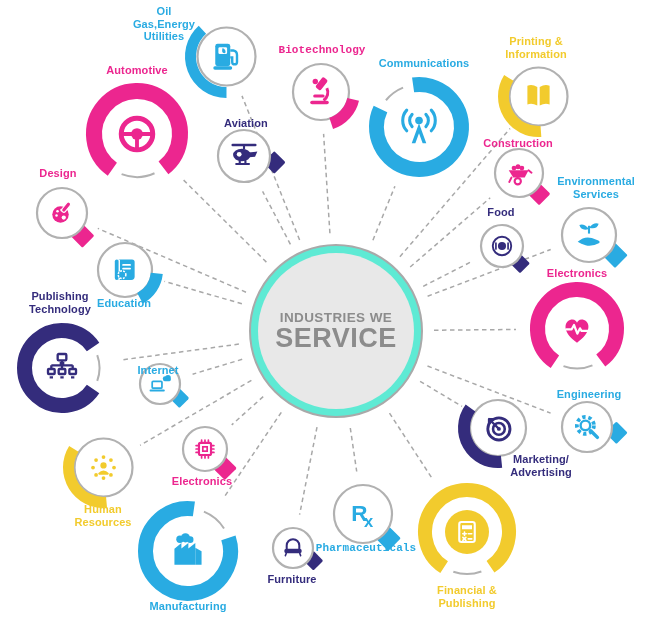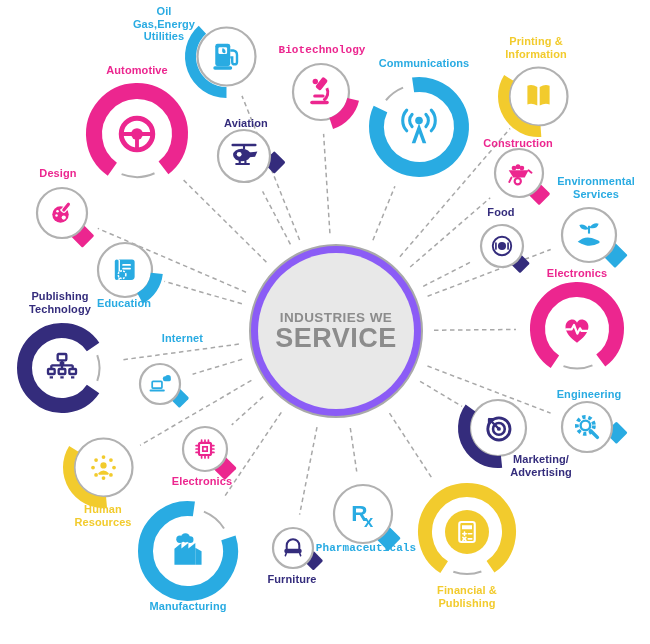--- a/index.html
+++ b/index.html
@@ -6,21 +6,21 @@
   .canvas{position:relative;width:650px;height:644px;background:#fff;overflow:hidden;
           font-family:"Liberation Sans", sans-serif;}
   #dash-layer{position:absolute;left:0;top:0;z-index:0;}
   #nodes{position:absolute;left:0;top:0;width:0;height:0;z-index:2;}
   .node{position:absolute;left:0;top:0;width:0;height:0;}
   .badge{position:absolute;pointer-events:none;}
   .label{position:absolute;text-align:center;font-weight:bold;font-size:11px;
          line-height:12.5px;letter-spacing:.1px;}
   .label span{display:block;}
   .center-ring{position:absolute;left:249px;top:244px;width:174px;height:174px;border-radius:50%;
-               border:2.5px solid #A9A9A9;background:#8b5cf6;display:flex;align-items:center;
+               border:2.5px solid #A9A9A9;background:#5eead4;display:flex;align-items:center;
                justify-content:center;z-index:1;box-sizing:border-box;}
   .center-disc{width:156px;height:156px;border-radius:50%;background:#E8E8E8;display:flex;
                flex-direction:column;align-items:center;justify-content:center;}
   .center-line1{font-size:13.5px;font-weight:bold;color:#8C8C8C;letter-spacing:.4px;}
   .center-line2{font-size:27px;font-weight:bold;color:#8C8C8C;letter-spacing:.5px;line-height:27px;}
 </style>
 </head>
 <body>
 
 <div class="canvas">
@@ -385,21 +385,21 @@
           <rect x="-7" y="-7" width="14" height="14" rx="1.5" transform="translate(179.4 398.1) rotate(45)" fill="#29ABE2"></rect>
           <circle cx="160" cy="384" r="20" fill="#fff" stroke="#B1B1B1" stroke-width="2.2"></circle>
           <g transform="translate(147 371) scale(1.083)">
             <rect x="4.8" y="9.6" width="9" height="6.2" rx="0.9" fill="none" stroke="#29ABE2" stroke-width="1.6"></rect>
             <path d="M3.2 18 H15.6" stroke="#29ABE2" stroke-width="1.7" stroke-linecap="round"></path>
             <circle cx="16.8" cy="7" r="2.2" fill="#29ABE2"></circle>
             <circle cx="19.4" cy="6.4" r="2.6" fill="#29ABE2"></circle>
             <rect x="15" y="6.8" width="7" height="2.6" rx="1.3" fill="#29ABE2"></rect>
           </g>
         </svg>
-        <div class="label" style="left: 113px; top: 332px; width: 90px; color: rgb(41, 171, 226); text-align: right;">
+        <div class="label" style="left: 113px; top: 364px; width: 90px; color: rgb(41, 171, 226);">
           <span>Internet</span>
         </div>
       </div>
       <div class="node">
         <svg class="badge" style="left:13px;top:164px" width="98" height="98" viewBox="13 164 98 98">
           <rect x="-8.5" y="-8.5" width="17" height="17" rx="1.5" transform="translate(82.4 235.7) rotate(45)" fill="#EC268F"></rect>
           <circle cx="62" cy="213" r="25" fill="#fff" stroke="#B1B1B1" stroke-width="2.2"></circle>
           <g transform="translate(47 198) scale(1.250)">
             <circle cx="10.8" cy="13.2" r="6.6" fill="#EC268F"></circle>
             <circle cx="13.4" cy="15.6" r="1.7" fill="#fff"></circle>

